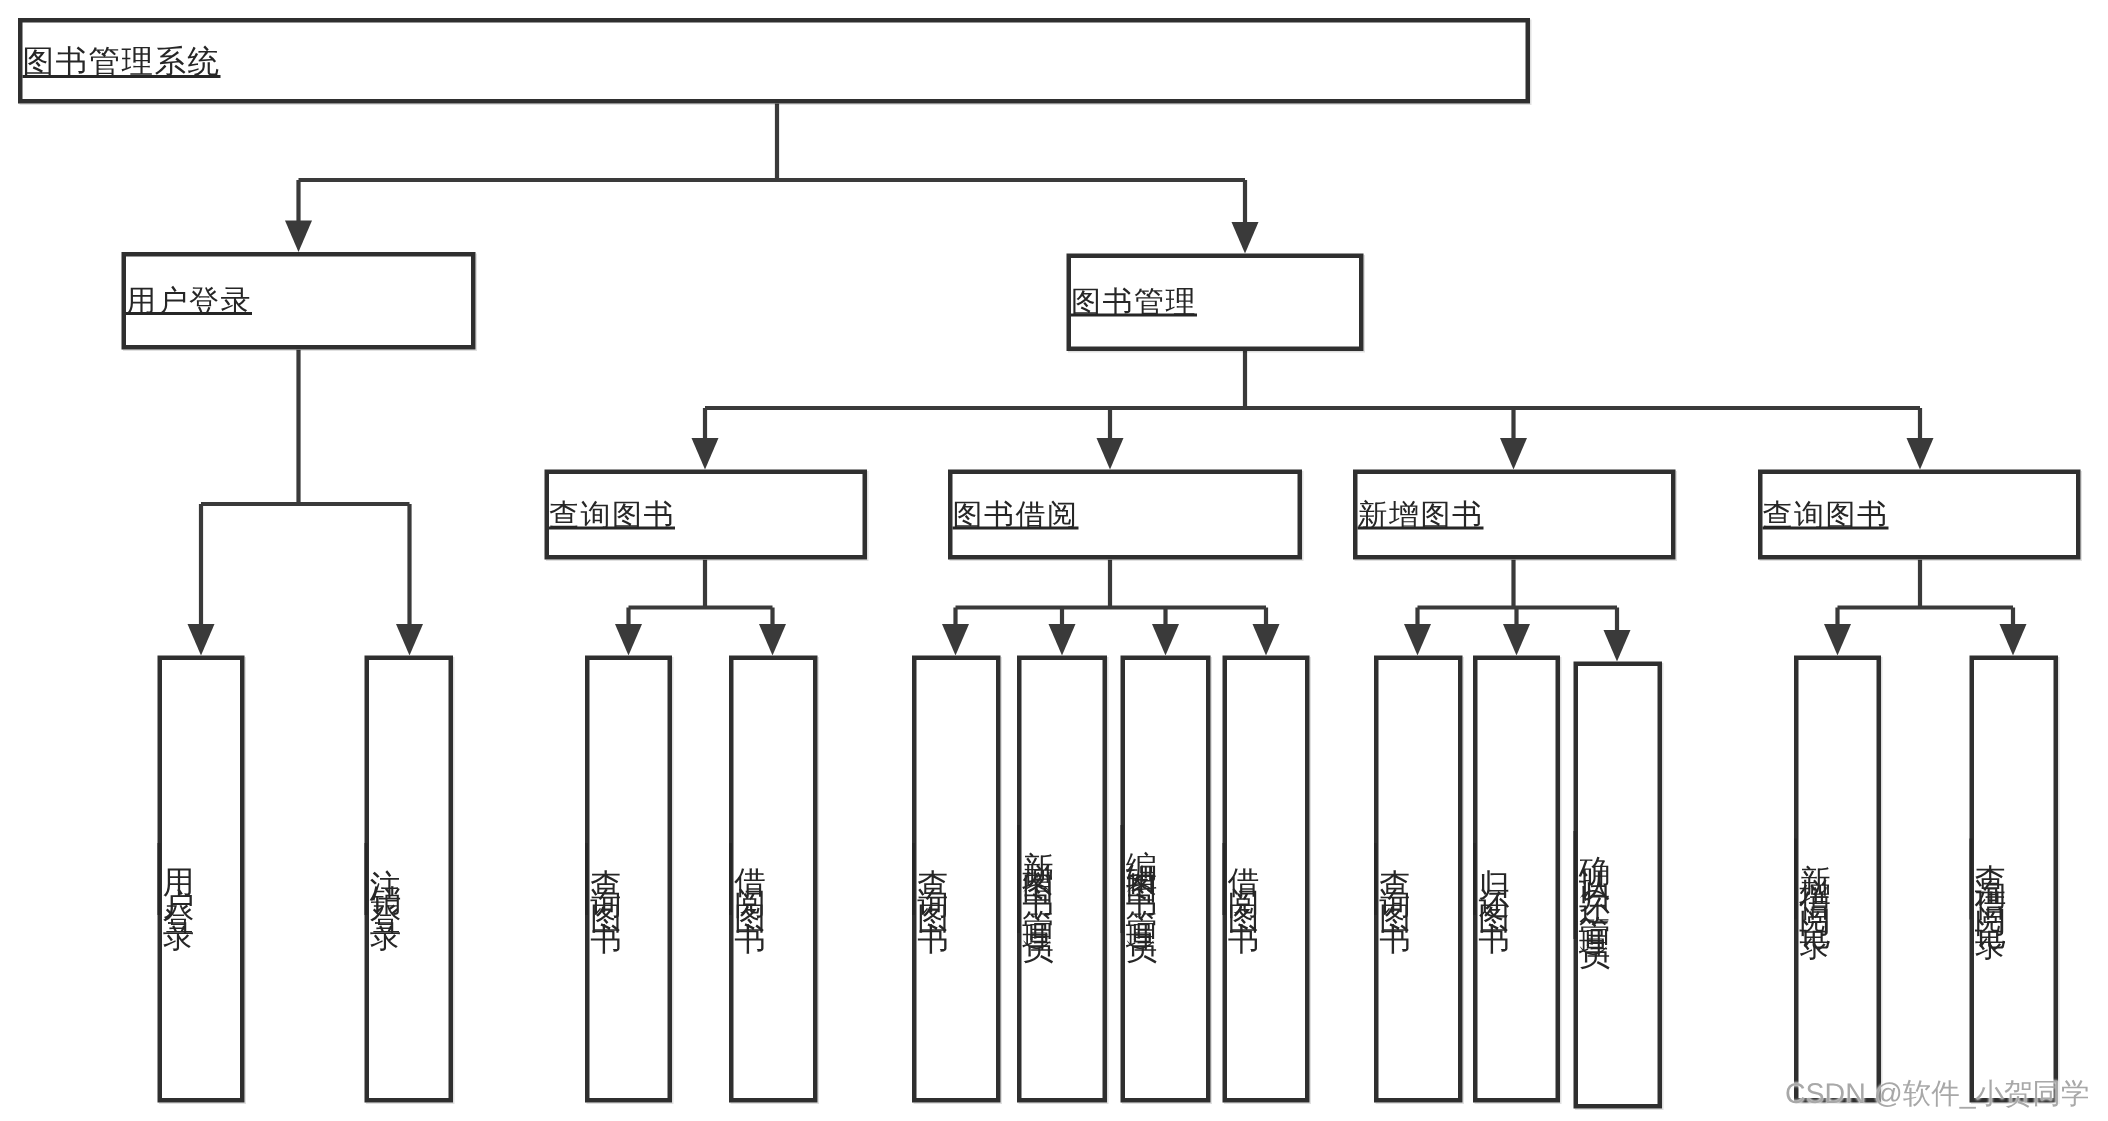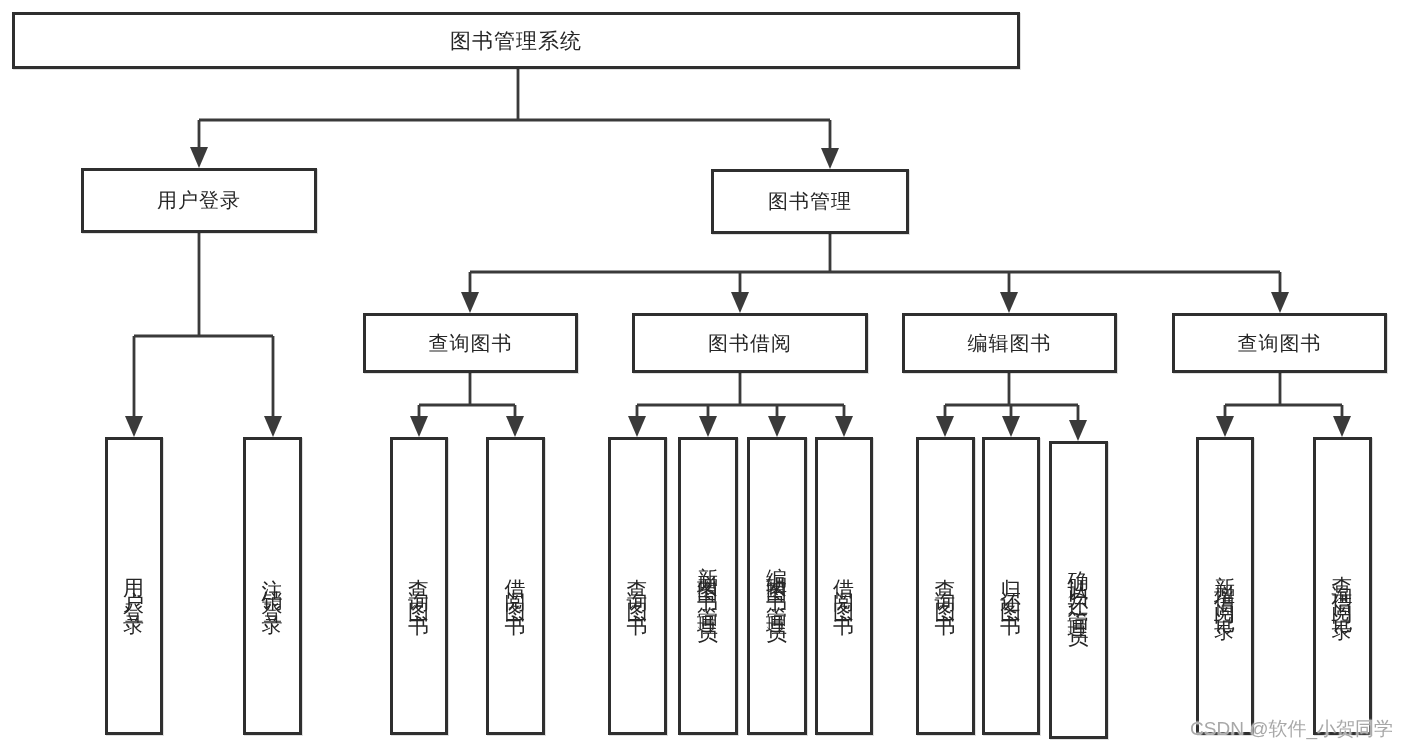--- a/index.html
+++ b/index.html
@@ -14,22 +14,23 @@
     position:relative;width:1405px;height:747px;background:var(--background);
     font-family:"Liberation Sans","DejaVu Sans",sans-serif;color:var(--text);
     overflow:hidden;
   }
   svg.connectors{position:absolute;left:0;top:0;z-index:1;}
   svg.connectors path{stroke:var(--line);stroke-width:2.8;fill:none;}
   svg.connectors polygon{fill:var(--line);stroke:none;}
   .box{
     position:absolute;z-index:2;box-sizing:border-box;
     border:3px solid var(--border);background:#fff;
-    display:flex;align-items:center;justify-content:center;
+    display:flex;align-items:center;justify-content:flex-start;
     box-shadow:1px 1px 0 rgba(0,0,0,0.12);
+    text-decoration:underline;
   }
   .hnode{font-size:20px;letter-spacing:1px;}
   .title{font-size:21px;}
   .vnode span{
     writing-mode:vertical-rl;text-orientation:mixed;
     font-size:21px;line-height:1;
   }
   .ls12 span{letter-spacing:12px;}
   .ls9  span{letter-spacing:9px;}
   .ls8  span{letter-spacing:8px;}
@@ -95,21 +96,21 @@
     <span>图书管理</span>
   </div>
 
   <div class="box hnode" style="left:363px;top:313px;width:215px;height:60px">
     <span>查询图书</span>
   </div>
   <div class="box hnode" style="left:632px;top:313px;width:236px;height:60px">
     <span>图书借阅</span>
   </div>
   <div class="box hnode" style="left:902px;top:313px;width:215px;height:60px">
-    <span>编辑图书</span>
+    <span>新增图书</span>
   </div>
   <div class="box hnode" style="left:1172px;top:313px;width:215px;height:60px">
     <span>查询图书</span>
   </div>
 
   <div class="box vnode ls12" style="left:105px;top:437px;width:58px;height:298px">
     <span>用户登录</span>
   </div>
   <div class="box vnode ls12" style="left:243px;top:437px;width:59px;height:298px">
     <span>注销登录</span>

